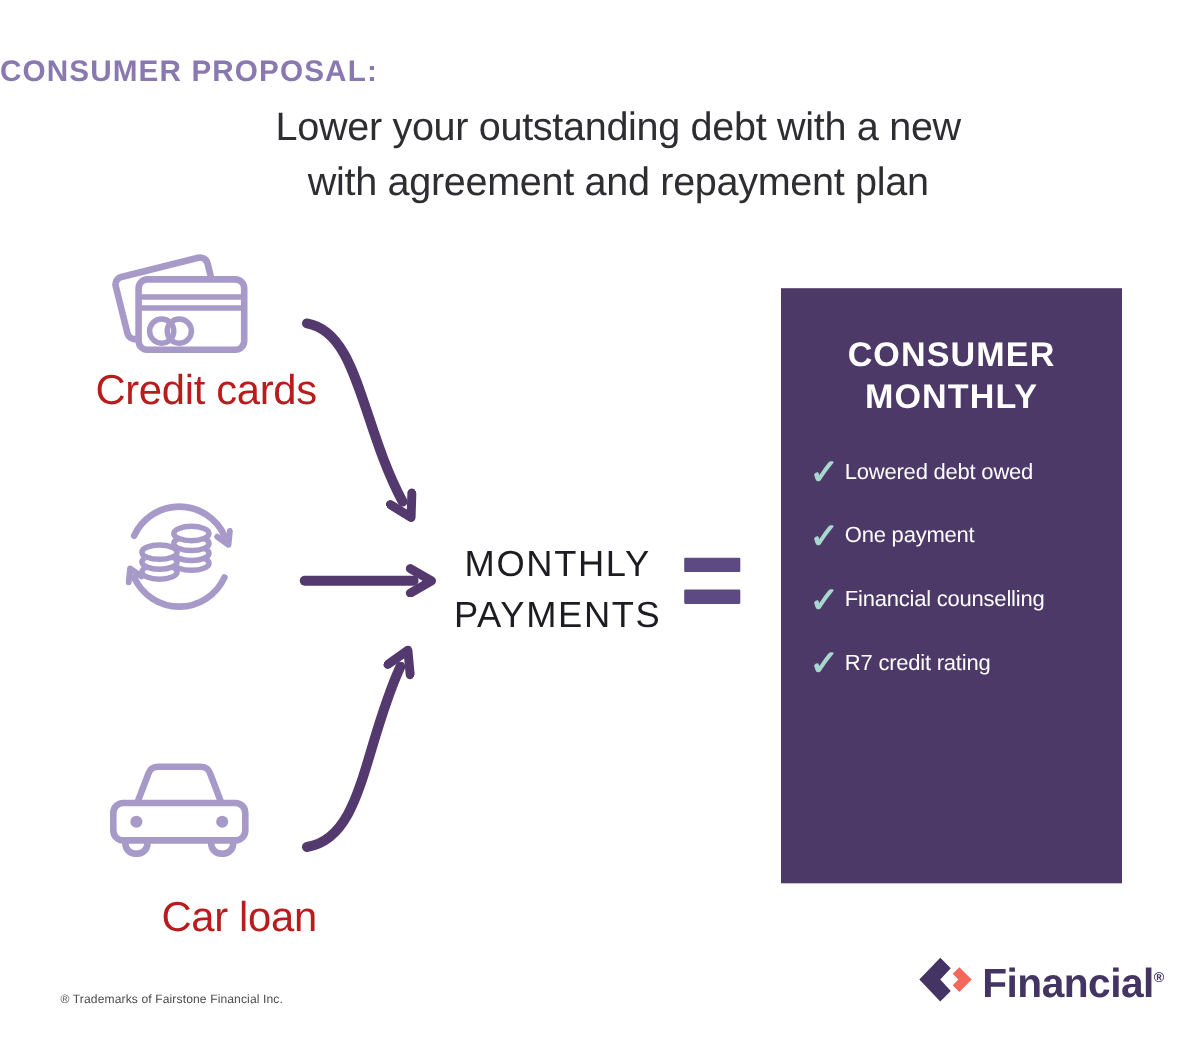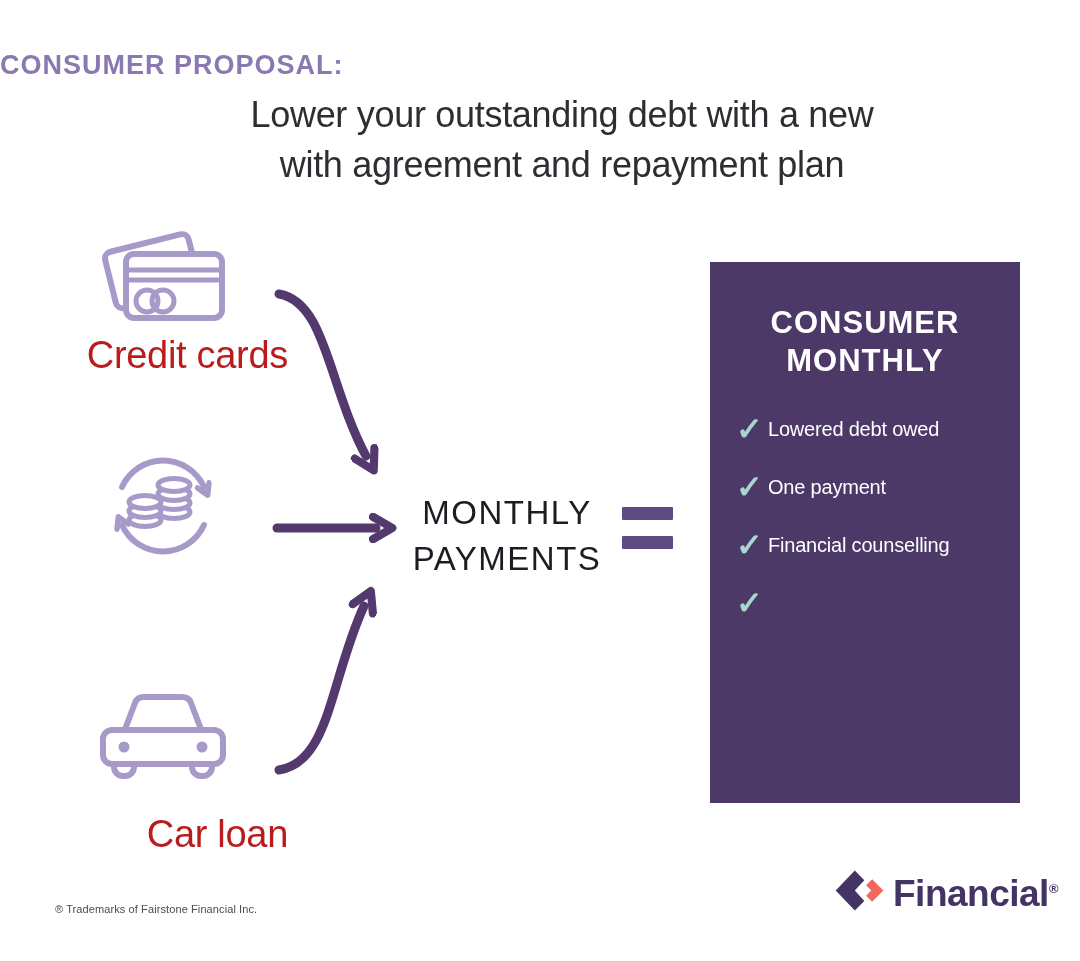--- a/index.html
+++ b/index.html
@@ -148,20 +148,21 @@
       <div class="panel-item">
         <span class="check">✓</span>
         <span class="panel-item-text">One payment</span>
       </div>
       <div class="panel-item">
         <span class="check">✓</span>
         <span class="panel-item-text">Financial counselling</span>
       </div>
       <div class="panel-item">
         <span class="check">✓</span>
+        <span class="panel-item-text">R7 credit rating</span>
       </div>
     </div>
   </div>
 
   <svg class="abs" style="top:868px;left:834px;" width="52" height="52" viewBox="0 0 60 60">
     <path d="M24,3 L2,26 L24,49 L35,38 L24,26 L35,14 Z" fill="#443464"></path>
     <path d="M44,13 L57,26 L44,39 L37,32 L43,26 L37,20 Z" fill="#f4685b"></path>
   </svg>
   <div class="abs brand-text">
     <span>Financial</span><sup>®</sup>

